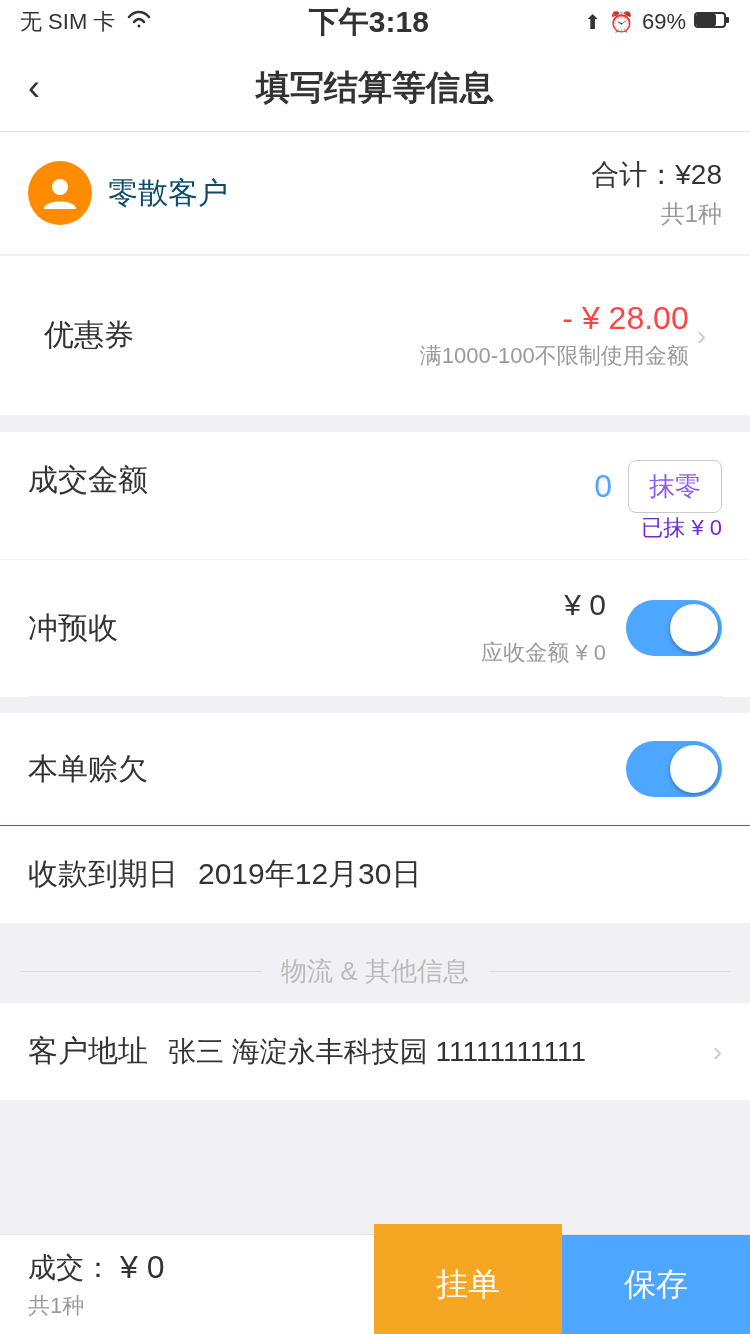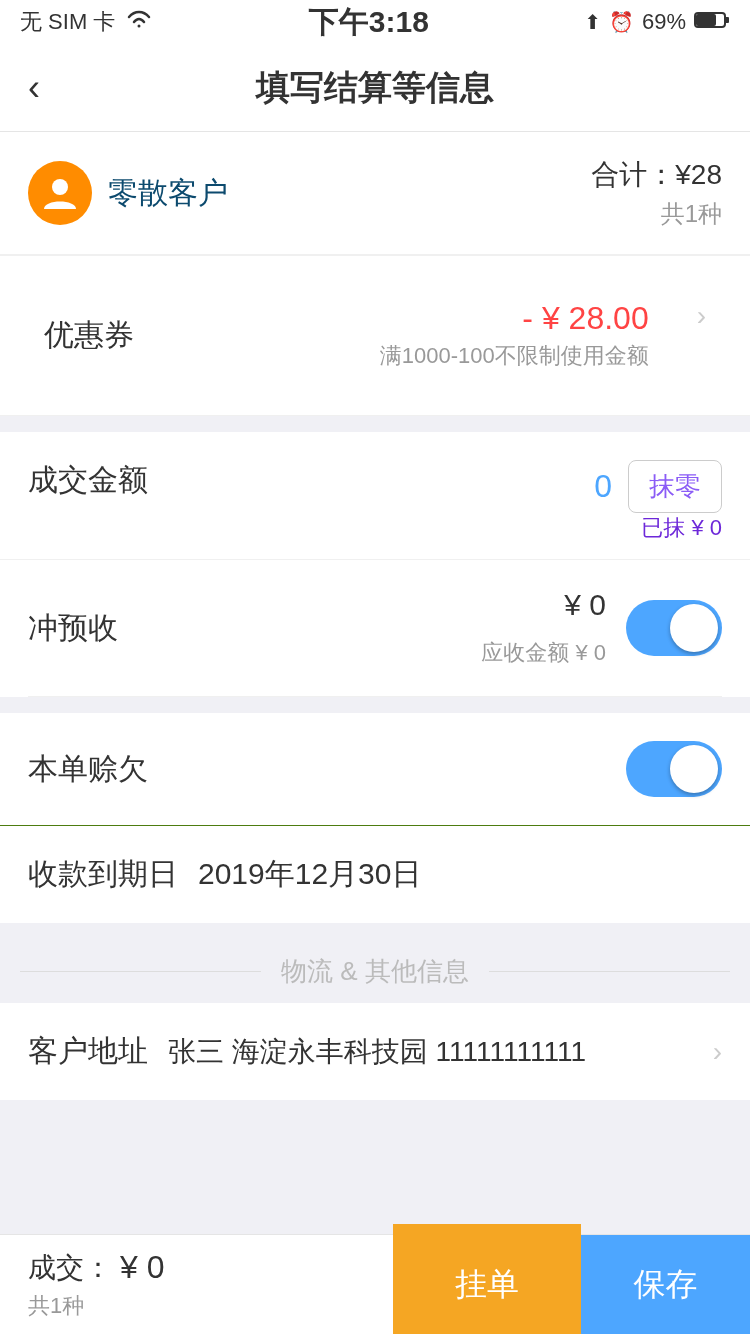--- a/index.html
+++ b/index.html
@@ -271,21 +271,21 @@
       height: 122px;
       background: #f5a623;
       display: flex;
       align-items: center;
       justify-content: center;
       font-size: 32px;
       color: #fff;
       cursor: pointer;
     }
     .btn-save {
-      width: 169px;
+      width: 188px;
       height: 100px;
       background: #4da6ff;
       display: flex;
       align-items: center;
       justify-content: center;
       font-size: 32px;
       color: #fff;
       cursor: pointer;
     }
   </style>
@@ -336,21 +336,21 @@
       <div class="customer-name">零散客户</div>
     </div>
     <div class="customer-right">
       <div class="customer-total">合计：¥28</div>
       <div class="customer-count">共1种</div>
     </div>
   </div>
 
   <div class="coupon-section" style="margin-bottom:0;">
     <div class="coupon-label">优惠券</div>
-    <div style="display:flex; align-items:flex-start;gap:40px;">
+    <div style="display:flex; align-items:center;">
       <div class="coupon-right">
         <div class="coupon-discount">- ¥ 28.00</div>
         <div class="coupon-desc">满1000-100不限制使用金额</div>
       </div>
       <div class="coupon-chevron">›</div>
     </div>
   </div>
 
   <div class="section-divider"></div>
 

